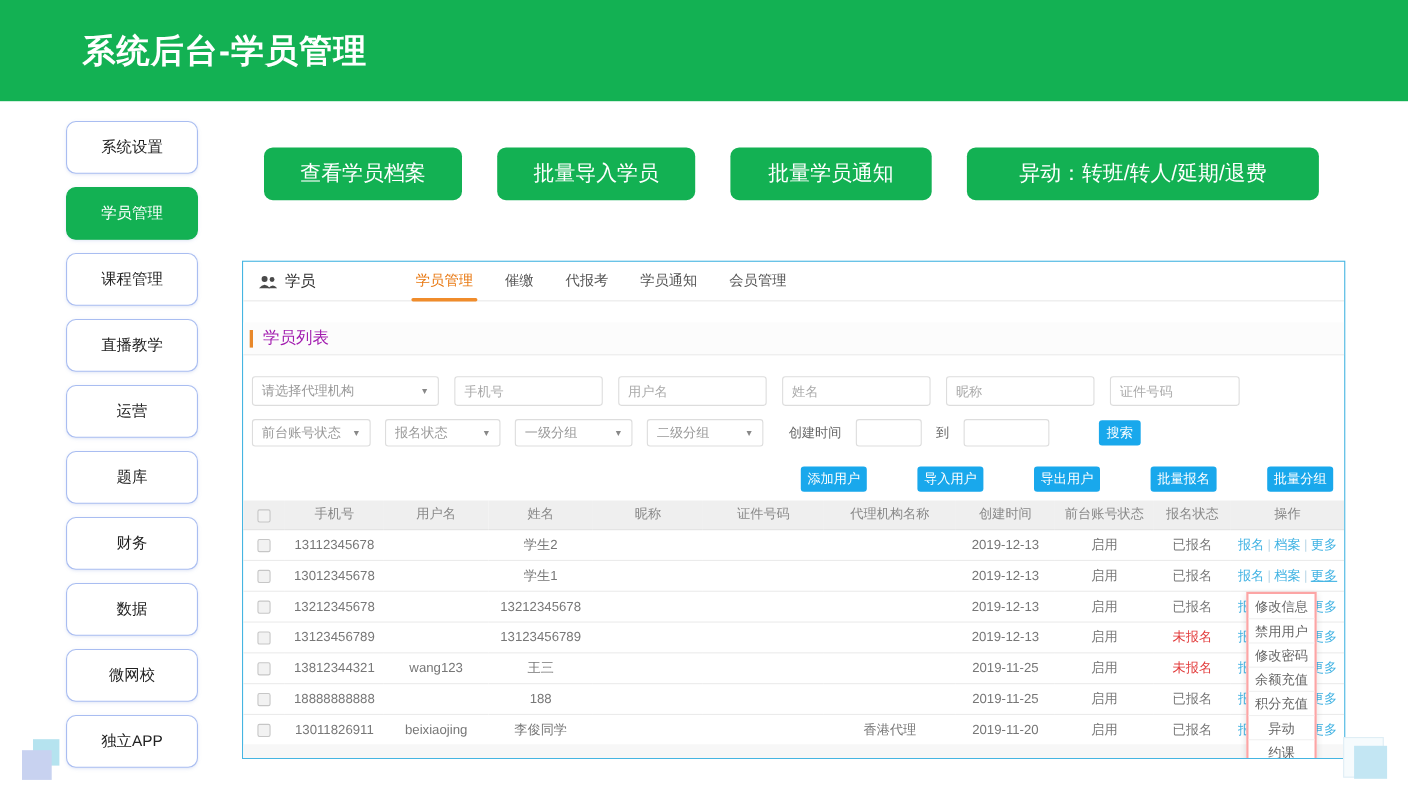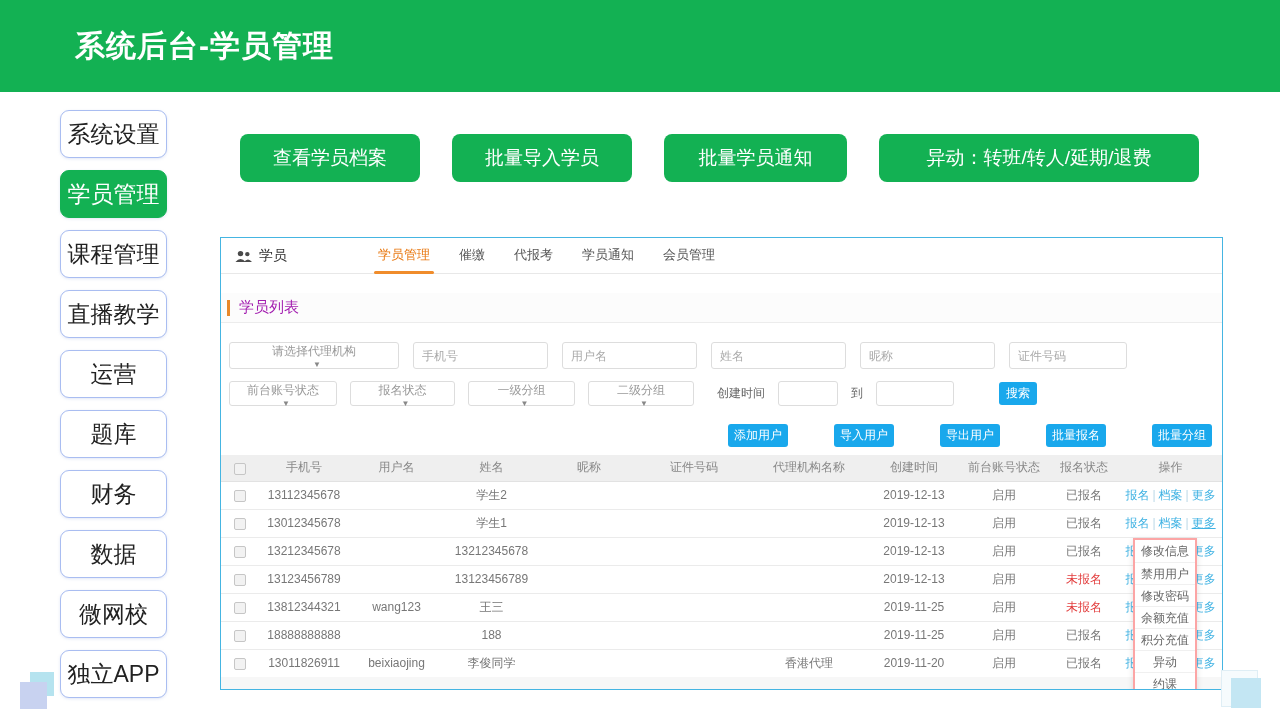--- a/index.html
+++ b/index.html
@@ -7,23 +7,23 @@
     font-family:"Liberation Sans","DejaVu Sans",sans-serif; }
   body { position:relative; }
 
   
   .app-header { position:absolute; left:0; top:0; width:1280px; height:92px;
     background:#13b153; display:flex; align-items:center; }
   .app-header h1 { color:#fff; font-size:30px; font-weight:600; letter-spacing:1px; margin-left:75px; }
 
   
   .sidebar { position:absolute; left:60px; top:110px; width:127px; }
-  .side-btn { width:107px; height:48px; margin-bottom:12px; background:#fff;
+  .side-btn { width:120px; height:48px; margin-bottom:12px; background:#fff;
     border:1px solid #a9bdf1; border-radius:9px; display:flex; align-items:center;
-    justify-content:center; font-size:23px; color:#222; cursor:pointer;
+    justify-content:center; font-size:14px; color:#222; cursor:pointer;
     box-shadow:0 1px 3px rgba(140,160,220,.25); }
   .side-btn.active { background:#13b153; border-color:#13b153; color:#fff; }
 
   
   .quick-actions { position:absolute; left:240px; top:134px; display:flex; gap:32px; }
   .quick-btn { height:48px; background:#13b153; border:none; border-radius:8px;
     color:#fff; font-size:19px; font-weight:500; padding:16px 20px; cursor:pointer;
     font-family:inherit; display:flex; align-items:center; justify-content:center; }
   .quick-btn.w1 { width:180px; } .quick-btn.w2 { width:180px; }
   .quick-btn.w3 { width:183px; } .quick-btn.w4 { width:320px; }
@@ -49,21 +49,21 @@
   .orange-bar { display:inline-block; width:3px; height:16px; background:#e8882a; margin:0 9px 0 6px; }
   .section-title { font-size:15px; color:#a21caf; }
 
   
   .filter-row1 { position:absolute; left:0; top:104px; right:0; height:28px;
     display:flex; gap:14px; padding-left:8px; }
   .filter-row2 { position:absolute; left:0; top:142px; right:0; height:26px;
     display:flex; gap:13px; padding-left:8px; align-items:center; }
   .sel { height:27px; border:1px solid #ddd; border-radius:3px; background:#fff;
     display:flex; align-items:center; justify-content:space-between;
-    font-size:12px; color:#999; padding:0 8px; cursor:pointer;flex-direction:column; }
+    font-size:12px; color:#999; padding:0 8px; cursor:pointer; }
   .sel .arrow { font-size:8px; color:#888; margin-left:6px; }
   .txt { height:27px; border:1px solid #ddd; border-radius:3px; background:#fff;
     font-size:12px; color:#555; padding:0 8px; font-family:inherit; outline:none; }
   .txt::placeholder { color:#aaa; }
   .filter-row2 .sel,.filter-row2 .txt { height:25px; }
   .flabel { font-size:12px; color:#666; }
   .search-btn { width:38px; height:23px; background:#19a8ec; color:#fff; border:none;
     border-radius:3px; font-size:12px; cursor:pointer; font-family:inherit; margin-left:32px; }
 
   

